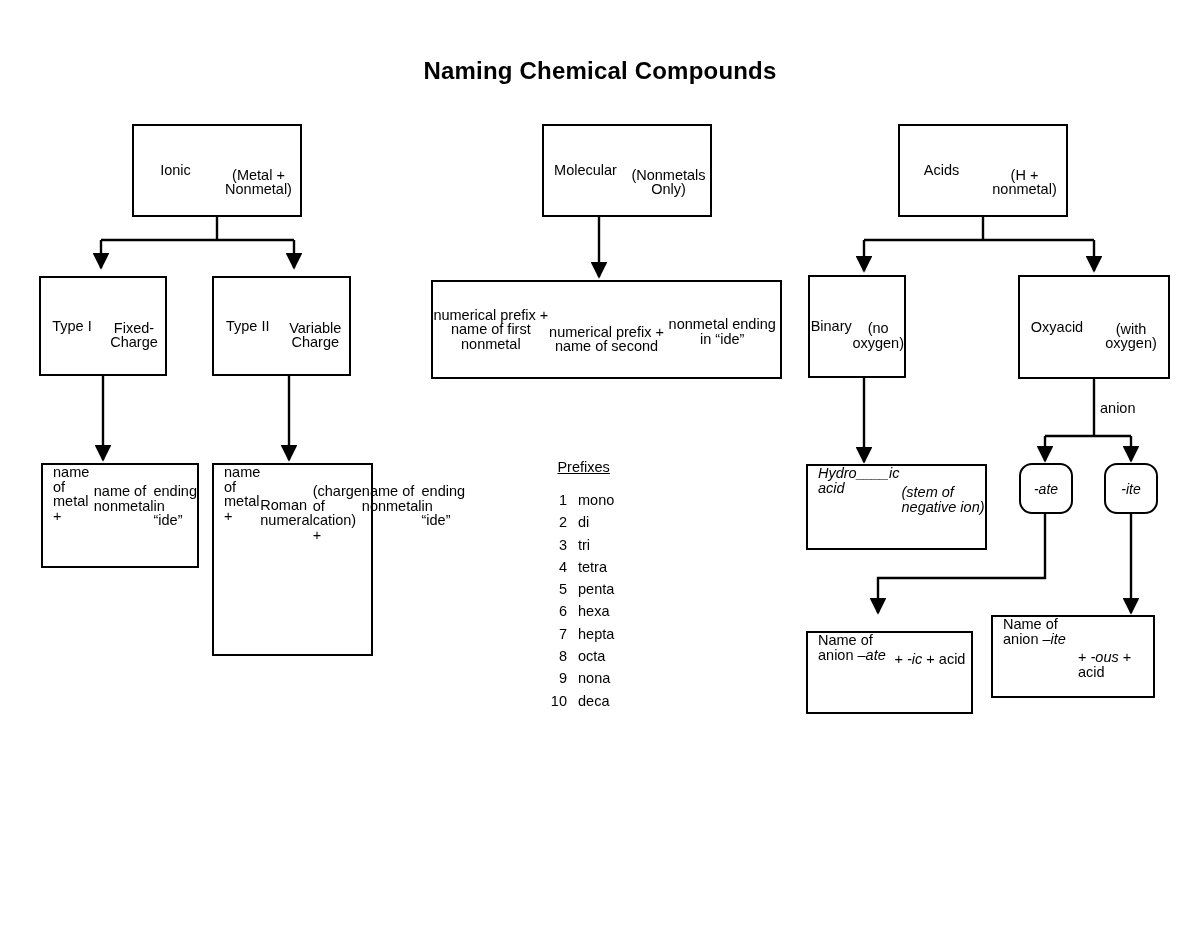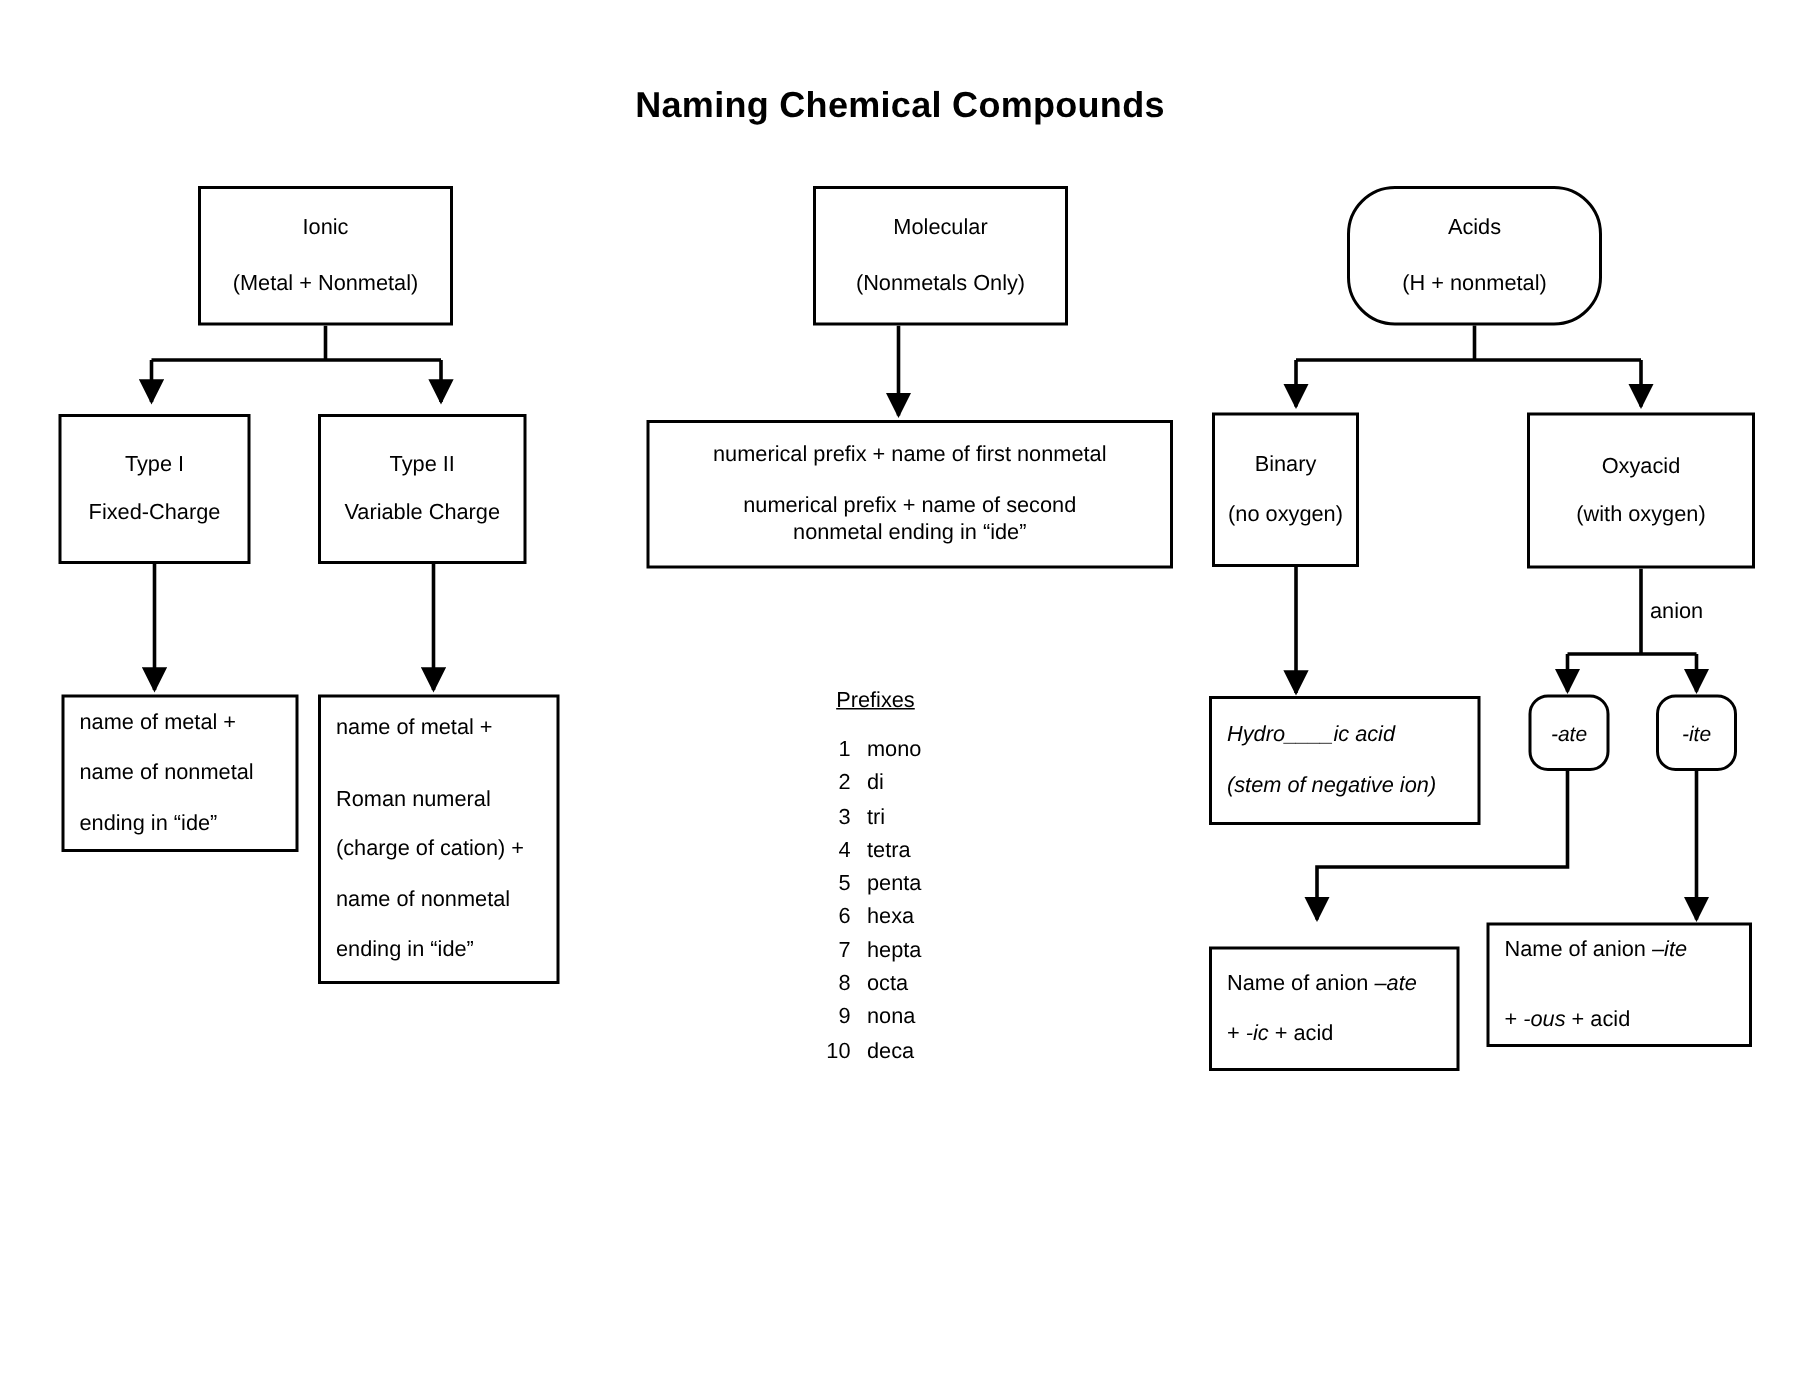--- a/index.html
+++ b/index.html
@@ -35,22 +35,22 @@
     font-size: 24px;
     font-weight: bold;
     letter-spacing: 0.2px;
   }
   .box {
     position: absolute;
     box-sizing: border-box;
     border: 2px solid #000000;
     background: #ffffff;
     display: flex;
-    flex-direction: column;
-    justify-content: center;
+    flex-direction: row;
+    justify-content: space-between;
     align-items: center;
     font-size: 14.5px;
     line-height: 1.0;
     z-index: 2;
   }
   .box .ln {
     display: block;
     width: 100%;
     text-align: center;
   }
@@ -147,21 +147,21 @@
   <div class="box gap-lg" style="left:132px; top:124px; width:170px; height:93px;">
     <span class="ln">Ionic</span>
     <span class="ln">(Metal + Nonmetal)</span>
   </div>
 
   <div class="box gap-lg" style="left:542px; top:124px; width:170px; height:93px;">
     <span class="ln">Molecular</span>
     <span class="ln">(Nonmetals Only)</span>
   </div>
 
-  <div class="box gap-lg" style="left:898px; top:124px; width:170px; height:93px;border-radius:32px;">
+  <div class="box gap-lg" style="left:898px; top:124px; width:170px; height:93px;">
     <span class="ln">Acids</span>
     <span class="ln">(H + nonmetal)</span>
   </div>
 
   <div class="box gap-md" style="left:39px; top:276px; width:128px; height:100px;">
     <span class="ln">Type I</span>
     <span class="ln">Fixed-Charge</span>
   </div>
 
   <div class="box gap-md" style="left:212px; top:276px; width:139px; height:100px;">
@@ -260,18 +260,18 @@
 
   <div class="box small-box" style="left:1104px; top:463px; width:54px; height:51px;">
     <span class="ln ital">-ite</span>
   </div>
 
   <div class="box left-align" style="left:806px; top:631px; width:167px; height:83px;">
     <span class="ln"><span>Name of anion </span><span class="ital">–ate</span></span>
     <span class="ln" style="margin-top:19px;"><span>+ </span><span class="ital">-ic</span><span> + acid</span></span>
   </div>
 
-  <div class="box left-align" style="left:991px; top:615px; width:177px; height:83px;">
+  <div class="box left-align" style="left:991px; top:615px; width:164px; height:83px;">
     <span class="ln"><span>Name of anion </span><span class="ital">–ite</span></span>
     <span class="ln" style="margin-top:33px;"><span>+ </span><span class="ital">-ous</span><span> + acid</span></span>
   </div>
 
 </div>
 
 </body></html>

